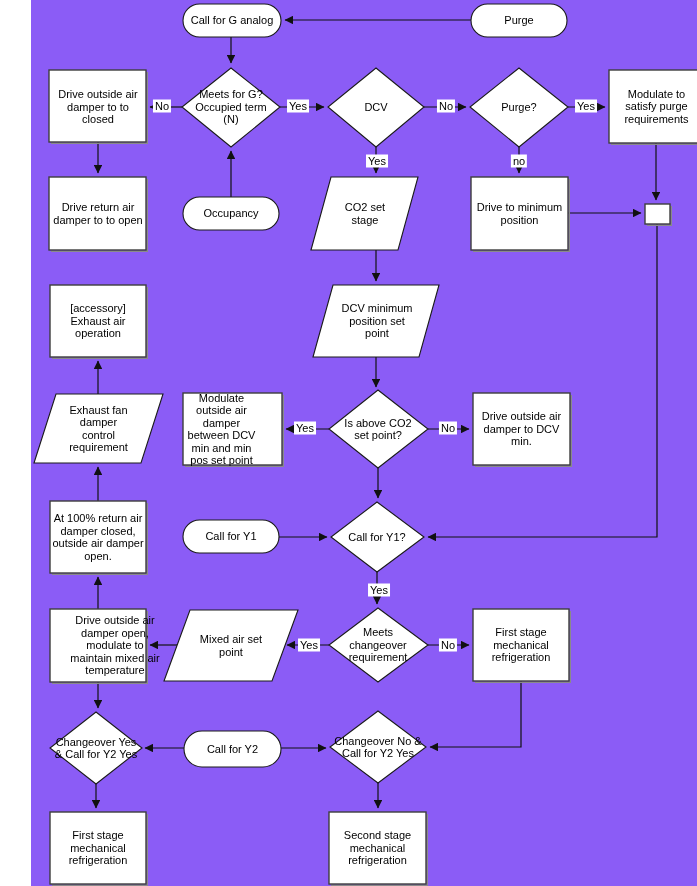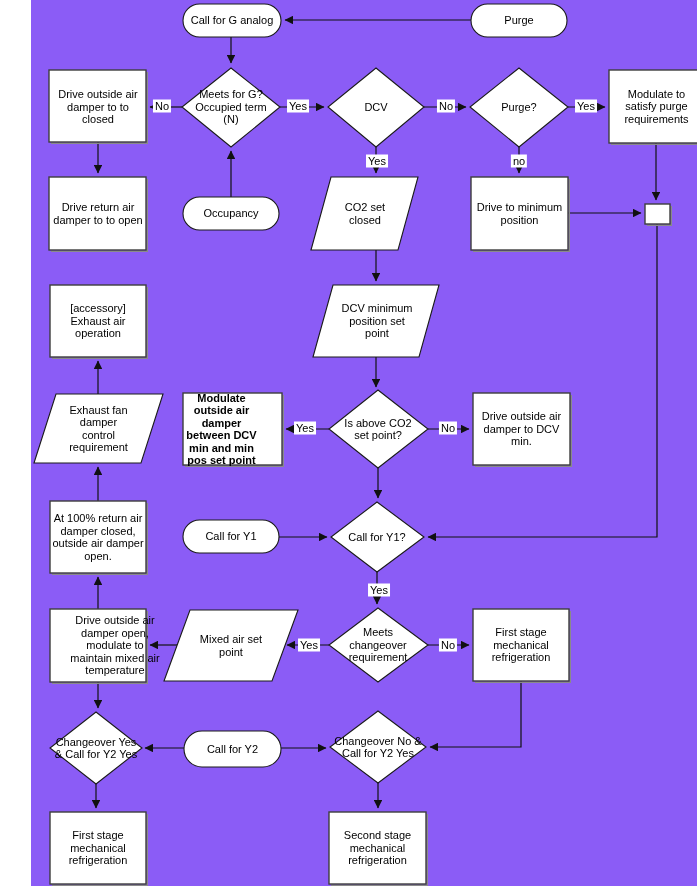--- a/index.html
+++ b/index.html
@@ -136,26 +136,26 @@
 
   <div class="lbl" style="left:152px;top:4px;width:98px;height:33px;">Call for G analog</div>
   <div class="lbl" style="left:440px;top:4px;width:96px;height:33px;">Purge</div>
   <div class="lbl" style="left:156px;top:68px;width:88px;height:78px;">Meets for G? Occupied term (N)</div>
   <div class="lbl" style="left:300px;top:68px;width:90px;height:78px;">DCV</div>
   <div class="lbl" style="left:443px;top:68px;width:90px;height:78px;">Purge?</div>
   <div class="lbl" style="left:22px;top:73px;width:90px;height:68px;">Drive outside air damper to to closed</div>
   <div class="lbl" style="left:580px;top:72px;width:91px;height:69px;">Modulate to satisfy purge requirements</div>
   <div class="lbl" style="left:21px;top:179px;width:92px;height:69px;">Drive return air damper to to open</div>
   <div class="lbl" style="left:152px;top:197px;width:96px;height:33px;">Occupancy</div>
-  <div class="lbl" style="left:303px;top:179px;width:62px;height:69px;">CO2 set closed</div>
+  <div class="lbl" style="left:303px;top:179px;width:62px;height:69px;">CO2 set stage</div>
   <div class="lbl" style="left:442px;top:179px;width:93px;height:69px;">Drive to minimum position</div>
   <div class="lbl" style="left:308px;top:287px;width:76px;height:68px;">DCV minimum position set point</div>
   <div class="lbl" style="left:23px;top:287px;width:88px;height:68px;">[accessory] Exhaust air operation</div>
   <div class="lbl" style="left:31px;top:396px;width:73px;height:65px;">Exhaust fan damper control requirement</div>
-  <div class="lbl" style="left:154px;top:395px;width:73px;height:68px;font-weight:bold;">Modulate outside air damper between DCV min and min pos set point</div>
+  <div class="lbl" style="left:154px;top:395px;width:73px;height:68px;">Modulate outside air damper between DCV min and min pos set point</div>
   <div class="lbl" style="left:306px;top:391px;width:82px;height:76px;">Is above CO2 set point?</div>
   <div class="lbl" style="left:444px;top:395px;width:93px;height:68px;">Drive outside air damper to DCV min.</div>
   <div class="lbl" style="left:21px;top:503px;width:92px;height:68px;">At 100%  return air damper closed, outside air damper open.</div>
   <div class="lbl" style="left:152px;top:520px;width:96px;height:33px;">Call for Y1</div>
   <div class="lbl" style="left:301px;top:502px;width:90px;height:70px;">Call for Y1?</div>
   <div class="lbl" style="left:21px;top:611px;width:92px;height:69px;padding-left:17px;">Drive outside air damper open, modulate to maintain mixed air temperature</div>
   <div class="lbl" style="left:160px;top:612px;width:80px;height:67px;">Mixed air set point</div>
   <div class="lbl" style="left:307px;top:608px;width:80px;height:74px;">Meets changeover requirement</div>
   <div class="lbl" style="left:444px;top:611px;width:92px;height:68px;">First stage mechanical refrigeration</div>
   <div class="lbl" style="left:20px;top:712px;width:90px;height:72px;">Changeover Yes &amp; Call for Y2 Yes</div>

